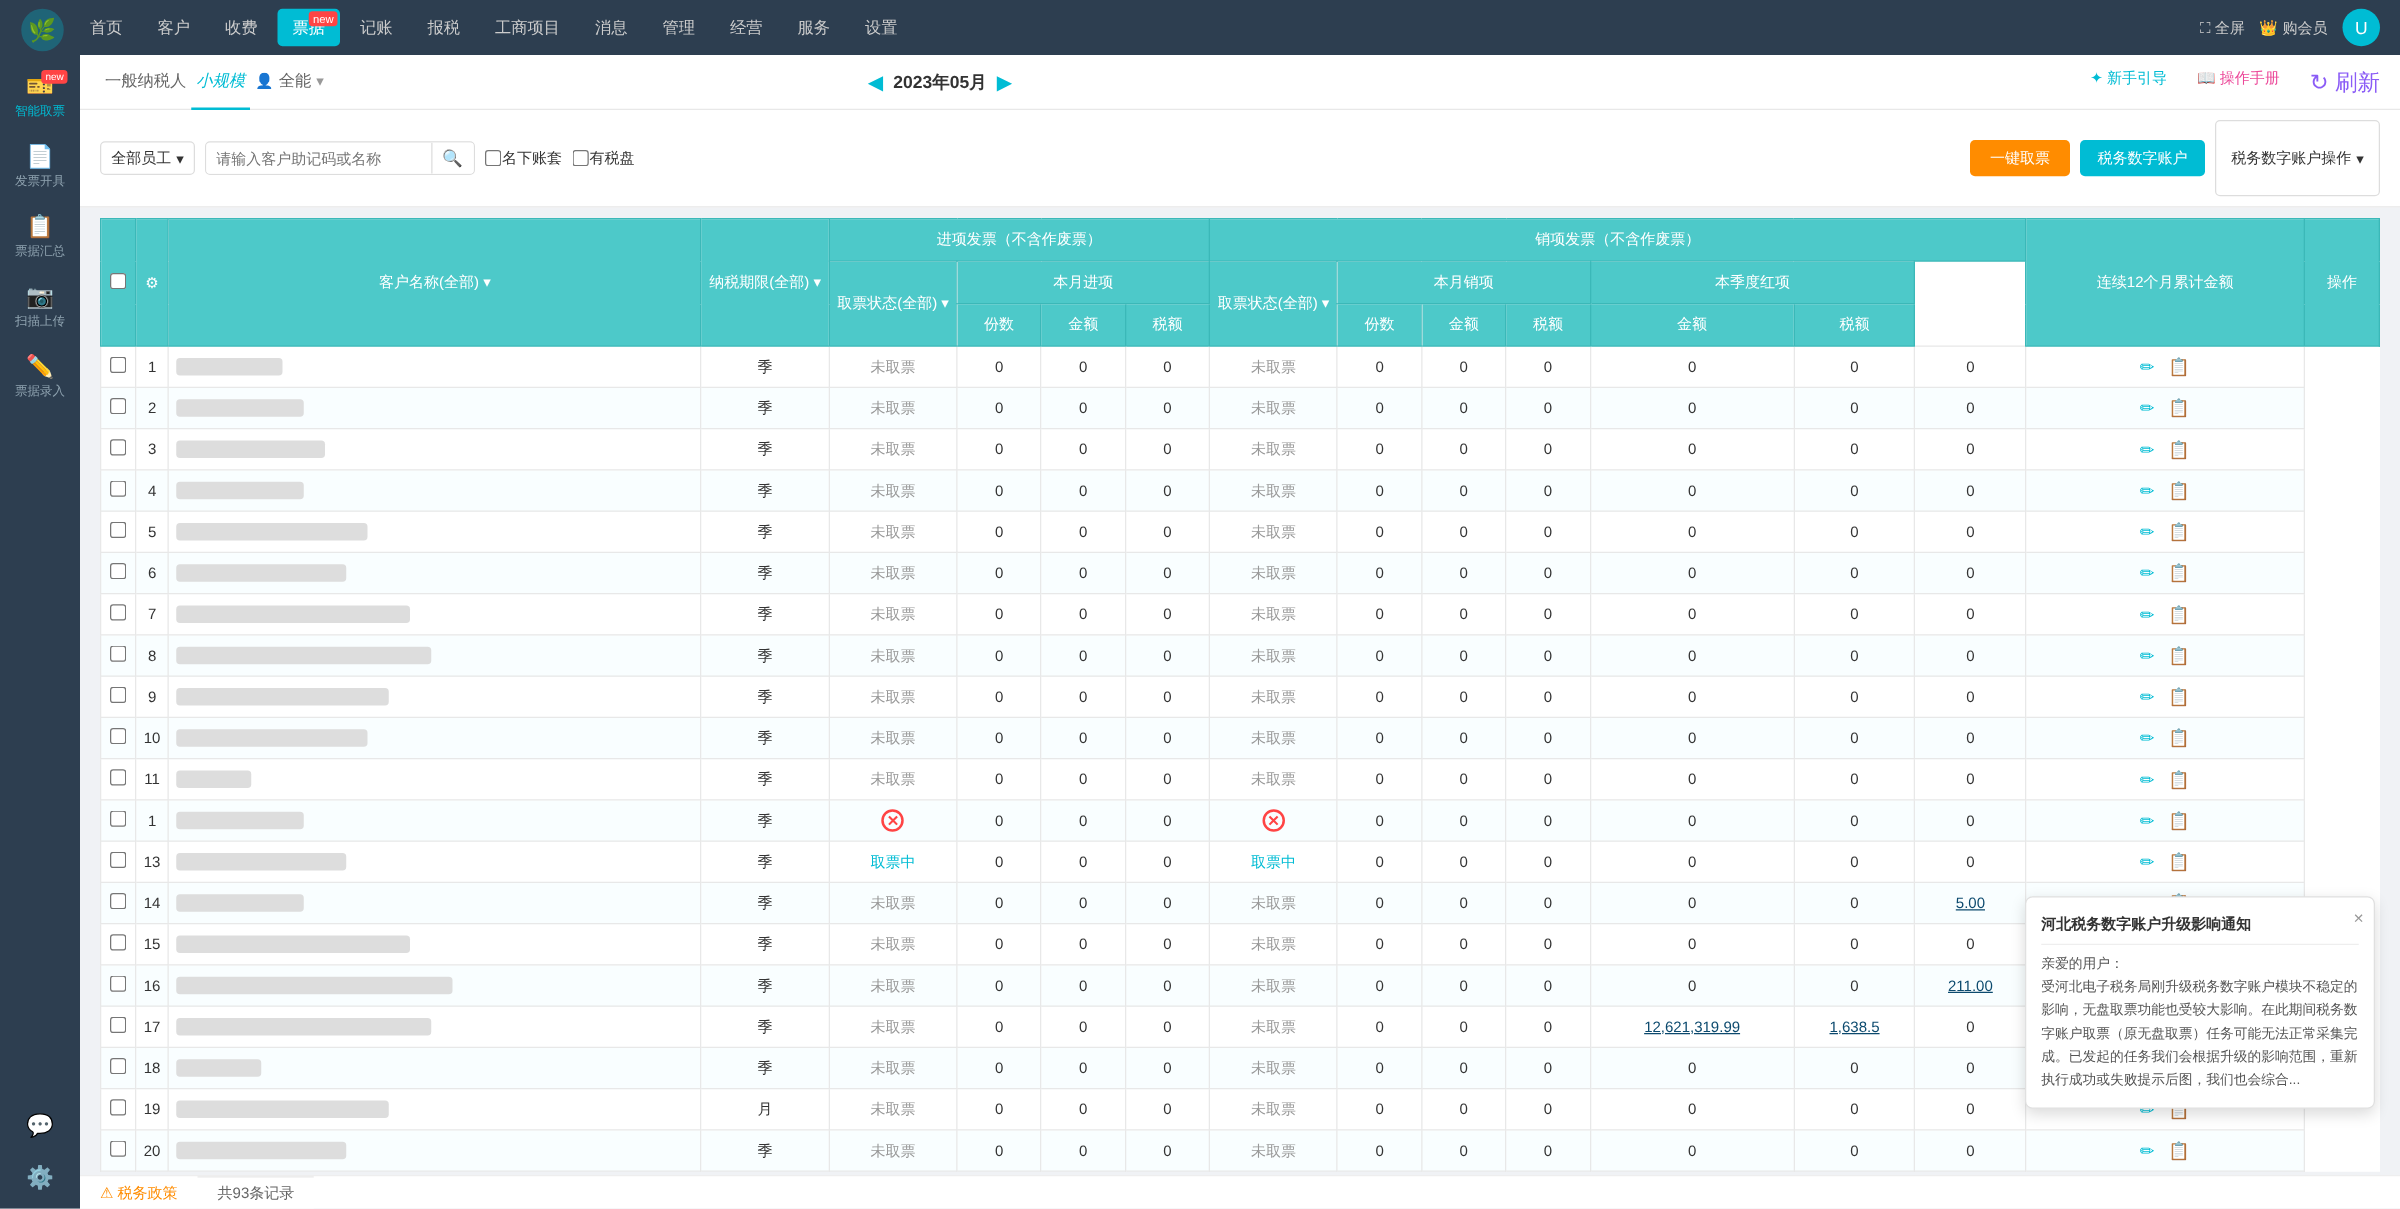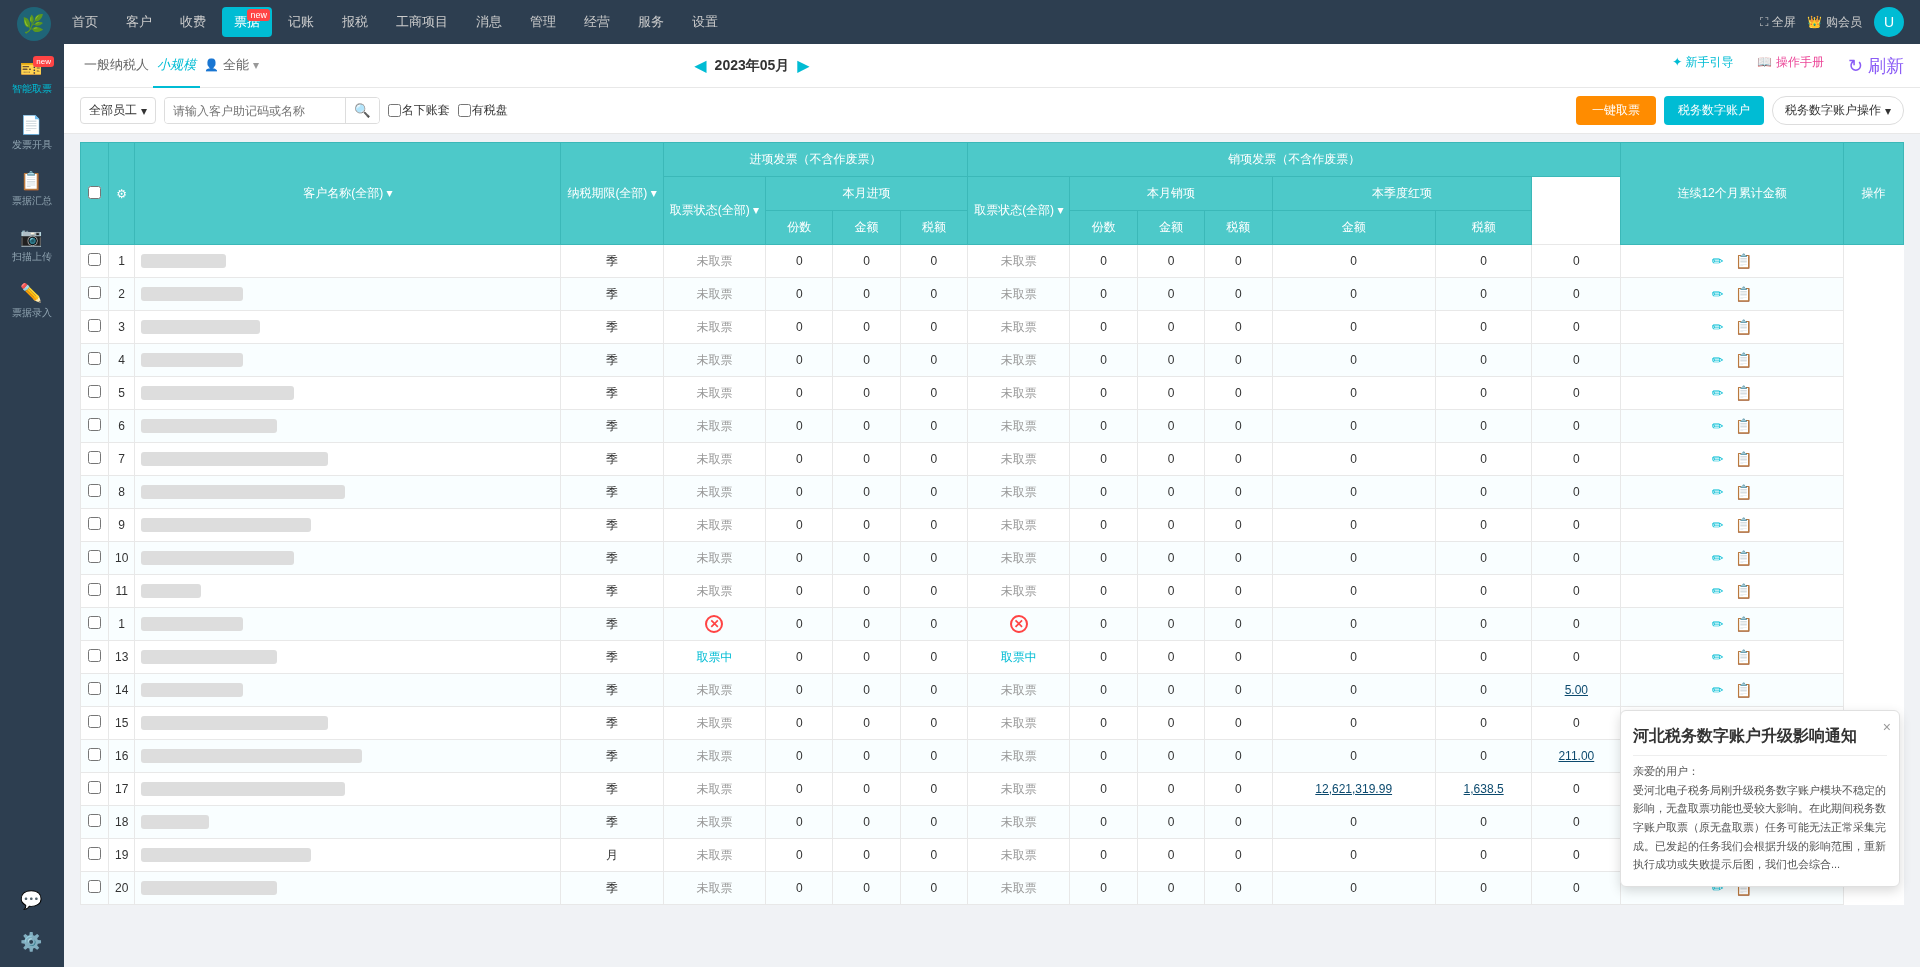--- a/index.html
+++ b/index.html
@@ -24,21 +24,21 @@
     .sidebar-badge { position: absolute; top: 4px; right: 6px; background: #f44; color: #fff; font-size: 8px; padding: 1px 3px; border-radius: 3px; }
     .sidebar-bottom { margin-top: auto; margin-bottom: 8px; display: flex; flex-direction: column; align-items: center; gap: 8px; }
     .sidebar-bottom-item { color: #8fa3b0; font-size: 18px; cursor: pointer; padding: 6px; border-radius: 4px; }
 
     
     .main { flex: 1; display: flex; flex-direction: column; overflow: hidden; }
     .sub-tab { padding: 12px 4px; cursor: pointer; color: #666; font-size: 13px; border-bottom: 2px solid transparent; display: flex; align-items: center; gap: 4px; }
     .sub-tab.active { color: #00bcd4; border-bottom-color: #00bcd4; font-style: italic; }
     .btn-primary { background: #ff8c00; color: #fff; border: none; padding: 6px 16px; border-radius: 4px; cursor: pointer; font-size: 12px; white-space: nowrap; }
     .btn-default { background: #00bcd4; color: #fff; border: none; padding: 6px 14px; border-radius: 4px; cursor: pointer; font-size: 12px; white-space: nowrap; }
-    .btn-outline { background: #fff; color: #333; border: 1px solid #ddd; padding: 5px 12px; border-radius: 14px; cursor: pointer; font-size: 12px; display: flex; align-items: center; gap: 4px; white-space: nowrap; }
+    .btn-outline { background: #fff; color: #333; border: 1px solid #ddd; padding: 21px 12px; border-radius: 4px; cursor: pointer; font-size: 12px; display: flex; align-items: center; gap: 4px; white-space: nowrap; }
     .select-wrap { border: 1px solid #ddd; border-radius: 4px; padding: 4px 8px; display: flex; align-items: center; gap: 4px; background: #fff; cursor: pointer; font-size: 12px; white-space: nowrap; }
     .search-wrap { border: 1px solid #ddd; border-radius: 4px; display: flex; align-items: center; overflow: hidden; }
     .search-wrap input { border: none; outline: none; padding: 5px 8px; font-size: 12px; width: 180px; }
     .search-btn { background: #fff; border: none; border-left: 1px solid #ddd; padding: 5px 8px; cursor: pointer; color: #666; }
     .checkbox-label { display: flex; align-items: center; gap: 1px; cursor: pointer; font-size: 12px; color: #333; }
     .month-nav { display: flex; align-items: center; gap: 8px; margin: 0 auto; }
     .month-nav-btn { background: none; border: none; cursor: pointer; color: #00bcd4; font-size: 16px; }
     .month-text { font-size: 14px; font-weight: bold; color: #333; }
 
     
@@ -50,21 +50,21 @@
     .data-table tbody td { padding: 6px 6px; border: 1px solid #e8e8e8; text-align: center; white-space: nowrap; color: #333; }
     .data-table tbody td.left { text-align: left; }
     .status-pending { color: #999; }
     .status-getting { color: #00bcd4; }
     .error-circle { display: inline-flex; align-items: center; justify-content: center; width: 18px; height: 18px; border-radius: 50%; border: 2px solid #f44; color: #f44; font-size: 12px; font-weight: bold; }
     .action-btn { background: none; border: none; cursor: pointer; color: #00bcd4; font-size: 14px; padding: 2px 4px; }
     .blurred { background: #ddd; border-radius: 3px; color: transparent; user-select: none; display: inline-block; height: 14px; min-width: 60px; }
 
     
     .notification-popup { position: fixed; bottom: 80px; right: 20px; width: 280px; background: #fff; border: 1px solid #e0e0e0; border-radius: 6px; padding: 12px; box-shadow: 0 4px 12px rgba(0,0,0,0.15); font-size: 11px; color: #333; line-height: 1.6; z-index: 100; }
-    .notification-title { font-size: 16px; font-weight: bold; color: #333; margin-bottom: 6px; border-bottom: 1px solid #eee; padding-bottom: 6px; }
+    .notification-title { font-size: 12px; font-weight: bold; color: #333; margin-bottom: 6px; border-bottom: 1px solid #eee; padding-bottom: 6px; }
     .notification-close { position: absolute; top: 8px; right: 8px; background: none; border: none; cursor: pointer; color: #999; font-size: 14px; }
     .record-count { background: #fff; padding: 4px 16px; border-top: 1px solid #e8e8e8; color: #666; font-size: 12px; text-align: right; }
     .tax-policy { color: #ff8c00; font-size: 12px; cursor: pointer; padding: 4px 16px; background: #fff; }
 
     
     .table-container::-webkit-scrollbar { width: 6px; height: 6px; }
     .table-container::-webkit-scrollbar-thumb { background: #ccc; border-radius: 3px; }
 
     
     .logo-svg { width: 36px; height: 36px; }
@@ -691,20 +691,24 @@
     <td><span>0</span></td>
     <td>
       <button class="action-btn" title="编辑">✏</button>
       <button class="action-btn" title="复制">📋</button>
     </td>
   </tr>
           </tbody>
       </table>
     </div>
 
+    <div style="display:flex; align-items:center; background:#fff; border-top:1px solid #eee;">
+      <div class="tax-policy">⚠ 税务政策</div>
+      <div class="record-count">共93条记录</div>
+    </div>
   </div>
 </div>
 
 <div class="notification-popup">
   <button class="notification-close">×</button>
   <div class="notification-title">河北税务数字账户升级影响通知</div>
   <div style="font-size:11px; color:#555; line-height:1.7; white-space:pre-line;">亲爱的用户：
 受河北电子税务局刚升级税务数字账户模块不稳定的影响，无盘取票功能也受较大影响。在此期间税务数字账户取票（原无盘取票）任务可能无法正常采集完成。已发起的任务我们会根据升级的影响范围，重新执行成功或失败提示后图，我们也会综合...</div>
 </div>
 

